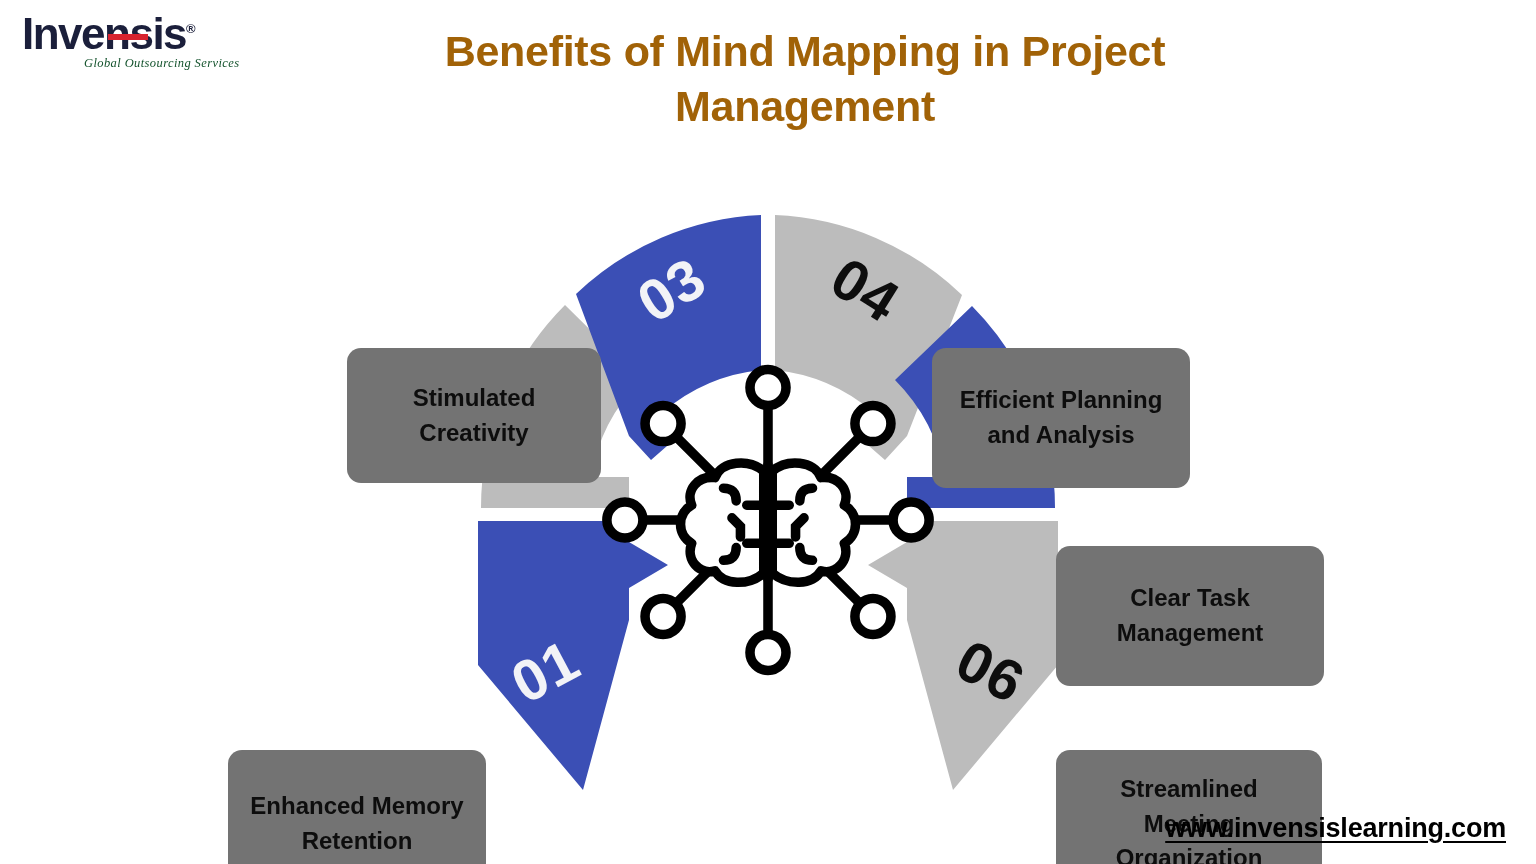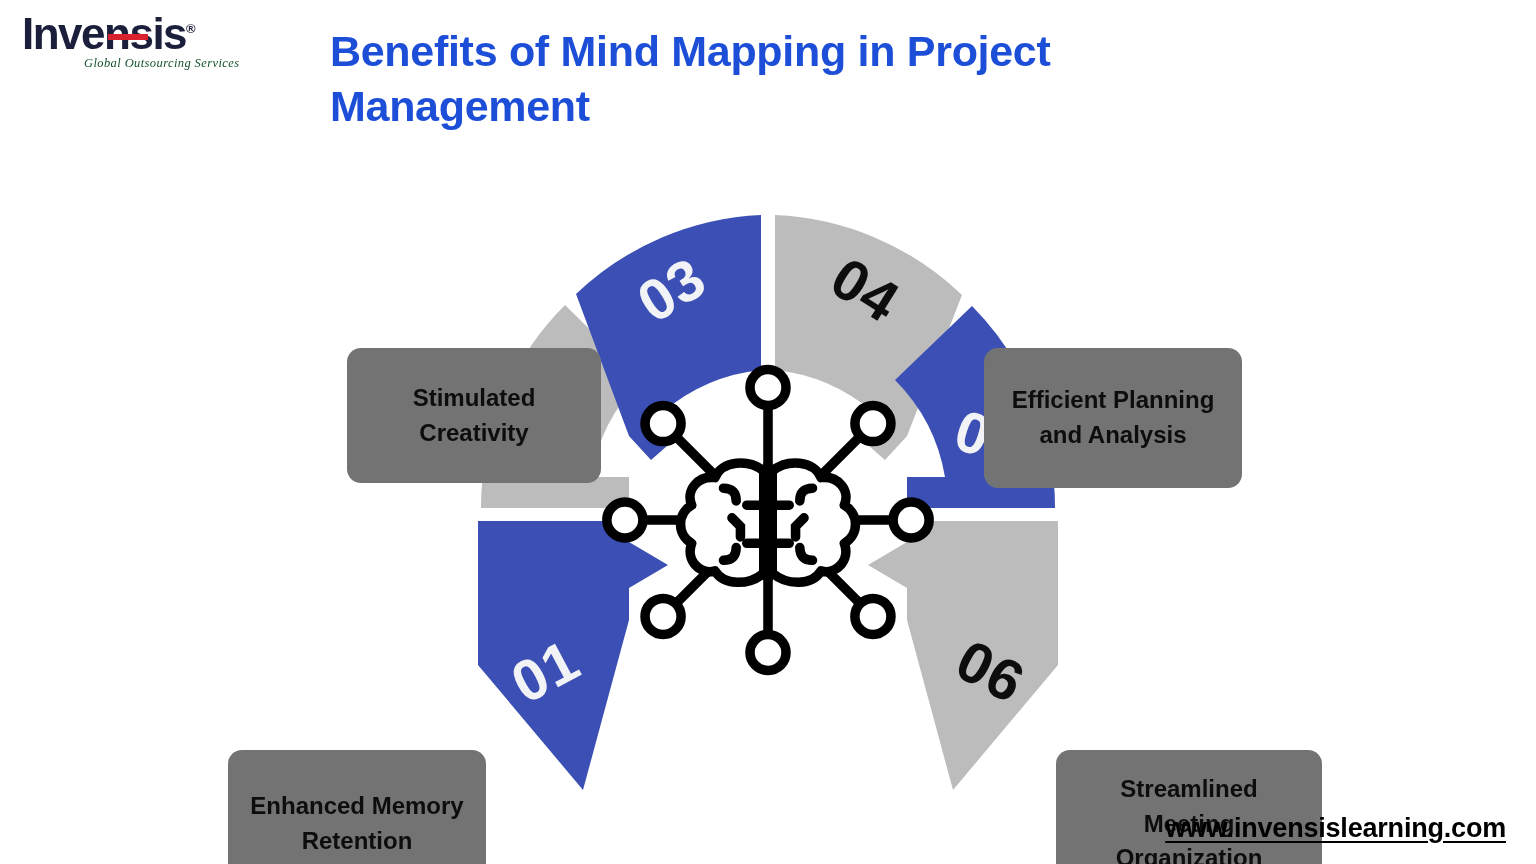--- a/index.html
+++ b/index.html
@@ -59,24 +59,24 @@
     height: 6px;
     background: #d8232f;
   }
 
   
   #title {
     position: absolute;
     left: 330px;
     top: 24px;
     width: 950px;
-    text-align: left;
+    text-align: center;
     font-size: 43px;
     font-weight: 700;
-    color: #1d4ed8;
+    color: #a16207;
     line-height: 1.28;
     letter-spacing: -0.3px;
   }
 
   
   #diagram {
     position: absolute;
     left: 0;
     top: 150px;
     width: 1536px;
@@ -113,21 +113,21 @@
     font-weight: 700;
     font-size: 24px;
     line-height: 1.45;
     padding: 14px 18px;
     box-sizing: border-box;
   }
 
   #card-01 { left: 228px; top: 600px;  width: 258px; height: 148px; }
   #card-02 { left: 228px; top: 392px;  width: 248px; height: 145px; }
   #card-03 { left: 347px; top: 198px;  width: 254px; height: 135px; }
-  #card-04 { left: 984px; top: 198px;  width: 258px; height: 140px; }
+  #card-04 { left: 932px; top: 198px;  width: 258px; height: 140px; }
   #card-05 { left: 1056px; top: 396px; width: 268px; height: 140px; }
   #card-06 { left: 1056px; top: 600px; width: 266px; height: 148px; }
 
   
   #footer-url {
     position: absolute;
     right: 30px;
     bottom: 20px;
     font-size: 27px;
     font-weight: 700;
@@ -249,19 +249,22 @@
 
   <div class="label-card" id="card-03">
     <span>Stimulated Creativity</span>
   </div>
   <div class="label-card" id="card-01">
     <span>Enhanced Memory Retention</span>
   </div>
   <div class="label-card" id="card-04">
     <span>Efficient Planning and Analysis</span>
   </div>
+  <div class="label-card" id="card-05">
+    <span>Clear Task Management</span>
+  </div>
   <div class="label-card" id="card-06">
     <span>Streamlined Meeting Organization</span>
   </div>
 
 </div>
 
 <a id="footer-url" href="#">www.invensislearning.com</a>
 
 </body></html>

